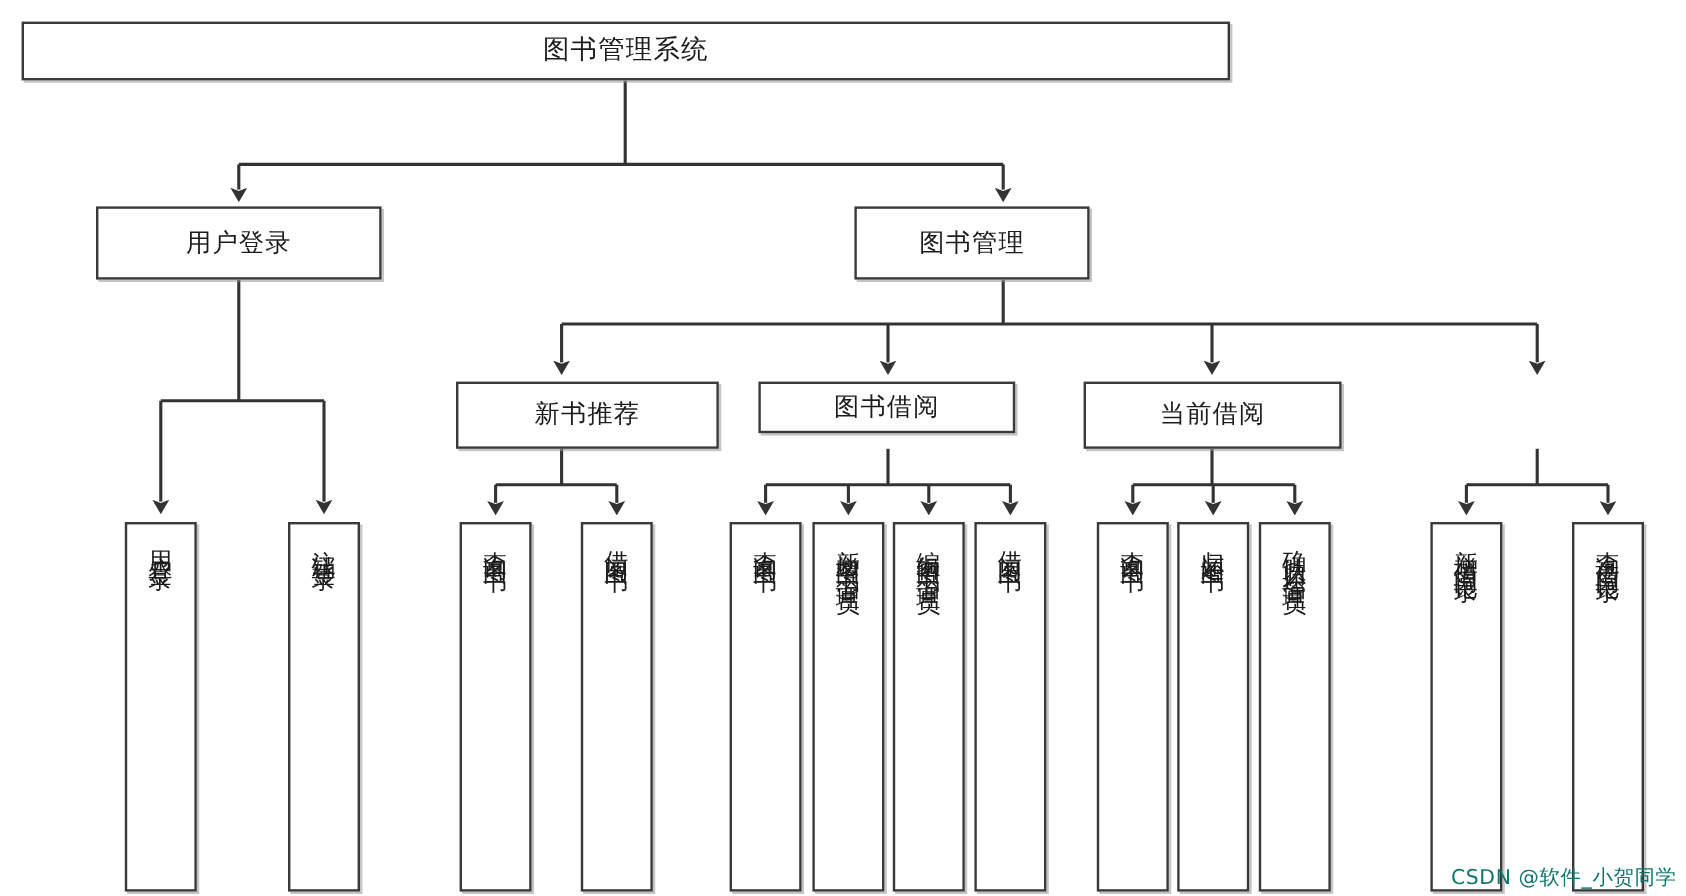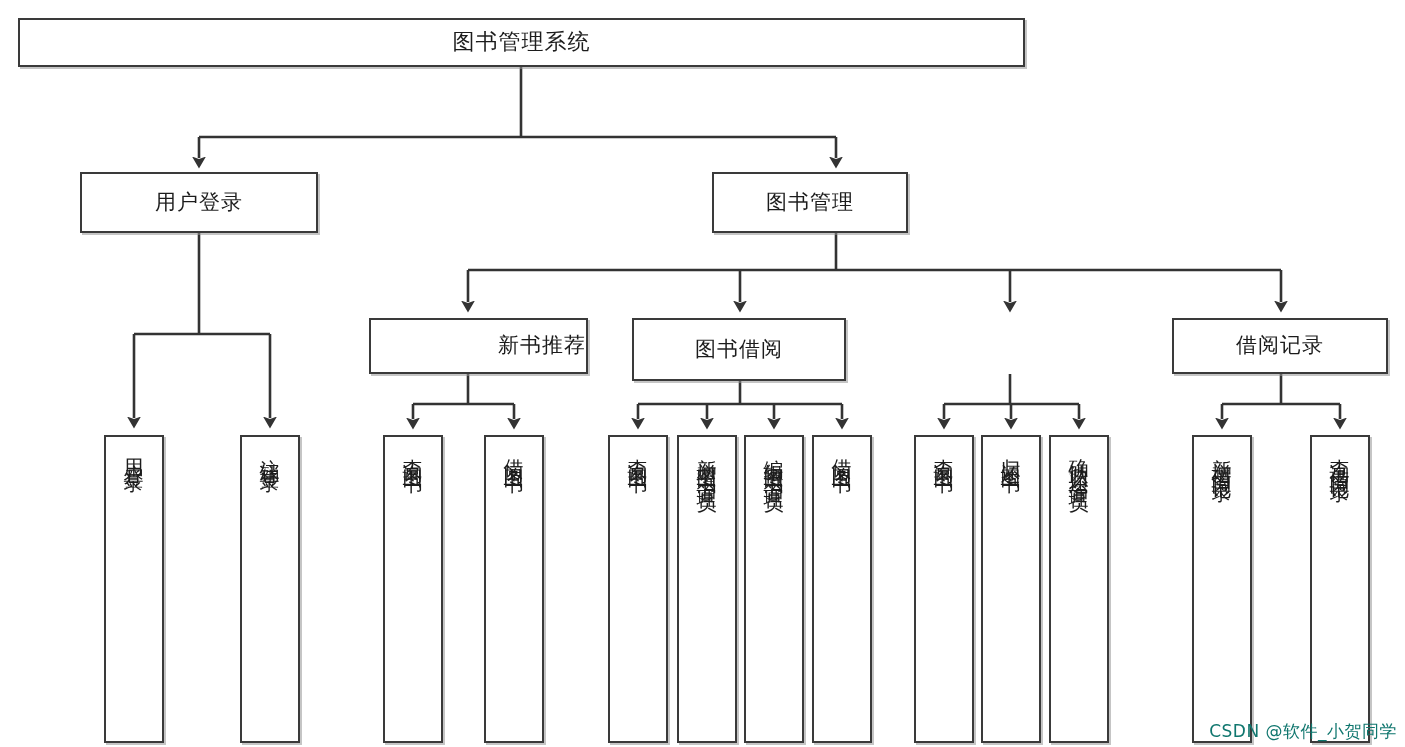--- a/index.html
+++ b/index.html
@@ -123,28 +123,28 @@
     <span>图书管理系统</span>
   </div>
 
   <div class="node h" style="left:80px;top:172px;width:238px;height:61px;">
     <span>用户登录</span>
   </div>
   <div class="node h" style="left:712px;top:172px;width:196px;height:61px;">
     <span>图书管理</span>
   </div>
 
-  <div class="node h" style="left:369px;top:318px;width:219px;height:56px;justify-content:flex-end;">
+  <div class="node h" style="left:380px;top:318px;width:219px;height:56px;">
     <span>新书推荐</span>
   </div>
-  <div class="node h" style="left:632px;top:318px;width:214px;height:63px;">
+  <div class="node h" style="left:632px;top:318px;width:214px;height:43px;">
     <span>图书借阅</span>
   </div>
-  <div class="node h" style="left:1172px;top:318px;width:216px;height:56px;">
-    <span>借阅记录</span>
+  <div class="node h" style="left:903px;top:318px;width:215px;height:56px;">
+    <span>当前借阅</span>
   </div>
 
   <div class="node v" style="left:104px;top:435px;width:60px;height:308px;">
     <span class="vtext">用户登录</span>
   </div>
   <div class="node v" style="left:240px;top:435px;width:60px;height:308px;">
     <span class="vtext">注销登录</span>
   </div>
 
   <div class="node v" style="left:383px;top:435px;width:60px;height:308px;">

